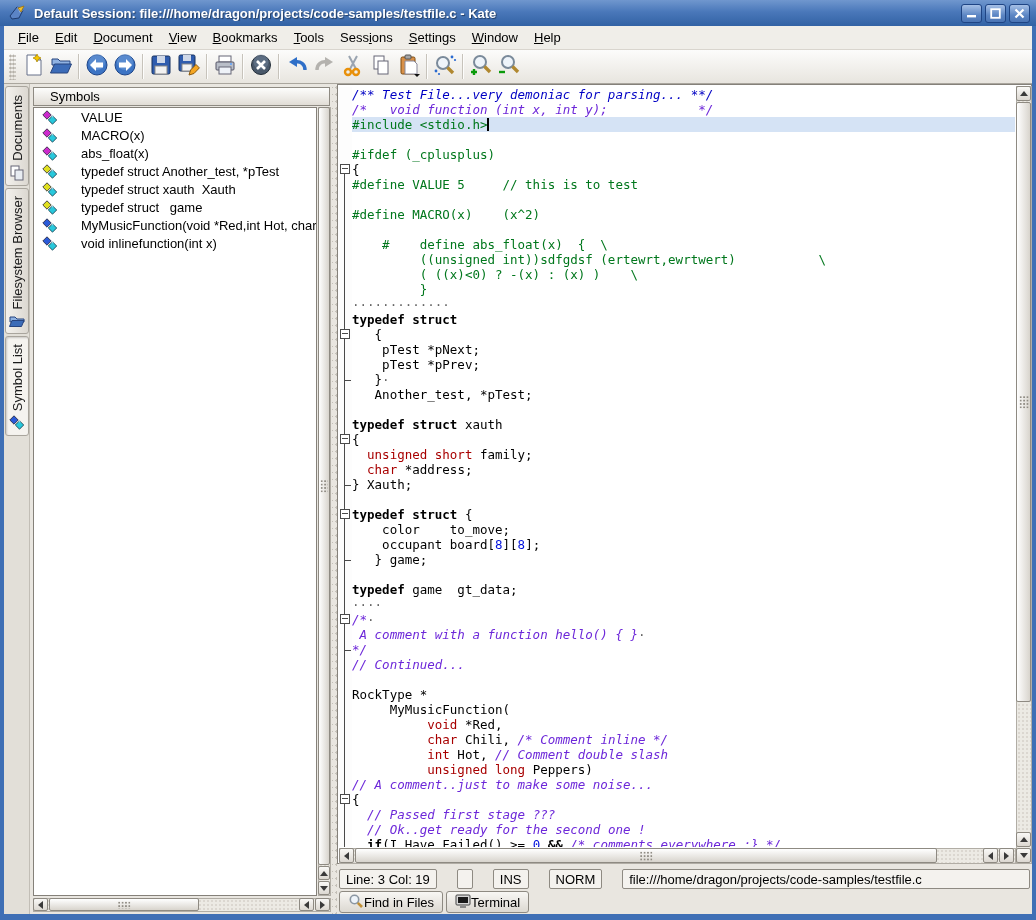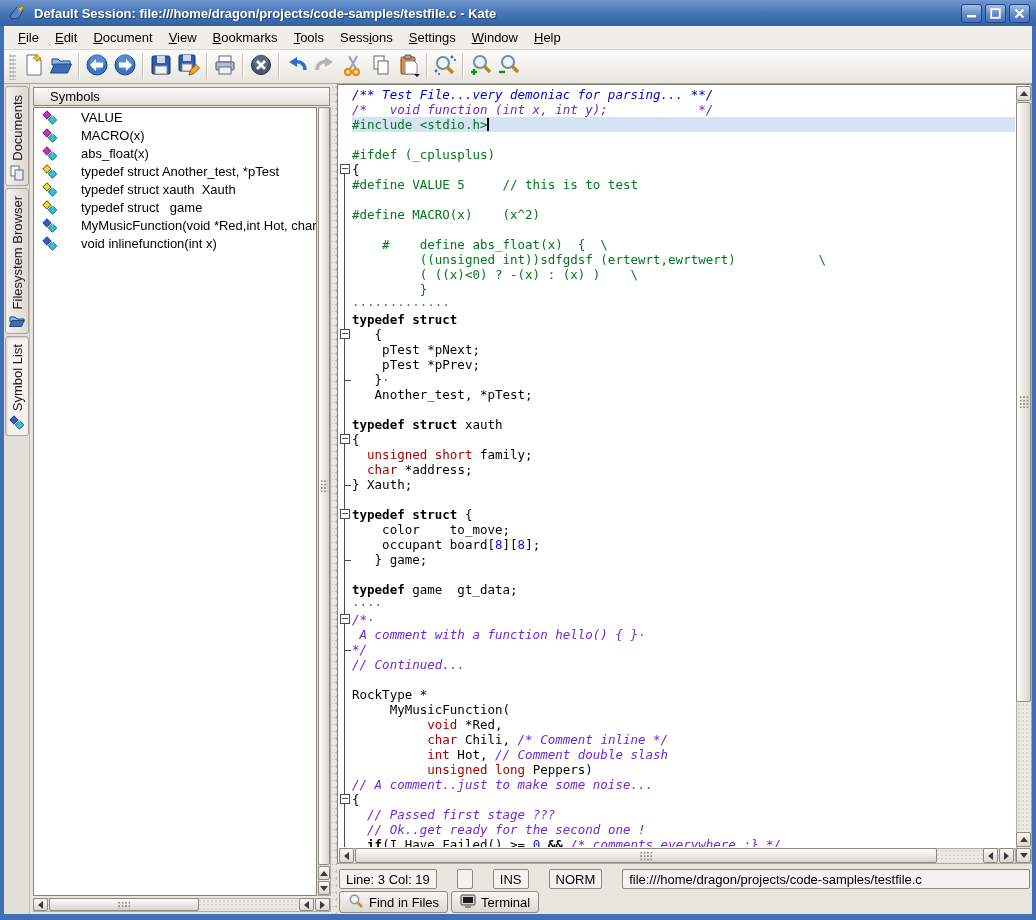--- a/index.html
+++ b/index.html
@@ -134,21 +134,21 @@
   
   .statusbar { position:absolute; left:0; top:784px; width:695px; height:22px; background:#e9e6e0; display:flex; align-items:center; gap:20px; padding:0 2px; }
   .st-cell { height:20px; border:1px solid #8e8a82; border-radius:2px; background:#f4f2ee; font-size:13px; color:#000;
     display:flex; align-items:center; padding:0 6px; white-space:nowrap; }
   .st-blank { width:16px; padding:0; }
   .st-path { flex:1; overflow:hidden; }
 
   
   .bottombar { position:absolute; left:0; top:806px; width:695px; height:24px; background:#e9e6e0; display:flex; align-items:center; gap:3px; padding:0 2px; }
   .bt-btn { height:22px; border:1px solid #8e8a82; border-radius:3px; background:linear-gradient(#f8f7f4,#dcd8d1);
-    display:flex; align-items:center; gap:5px; padding:0 8px; font-size:13px; color:#000; }
+    display:flex; align-items:center; padding:0 8px; font-size:13px; color:#000; }
   .bt-btn svg { flex:none; }
 
   
   .pn-vscroll { position:absolute; left:287px; top:23px; width:13px; height:789px; }
   .pn-hscroll { position:absolute; left:2px; top:814px; width:298px; height:14px; }
 </style>
 </head>
 <body>
 
 <div class="win">

